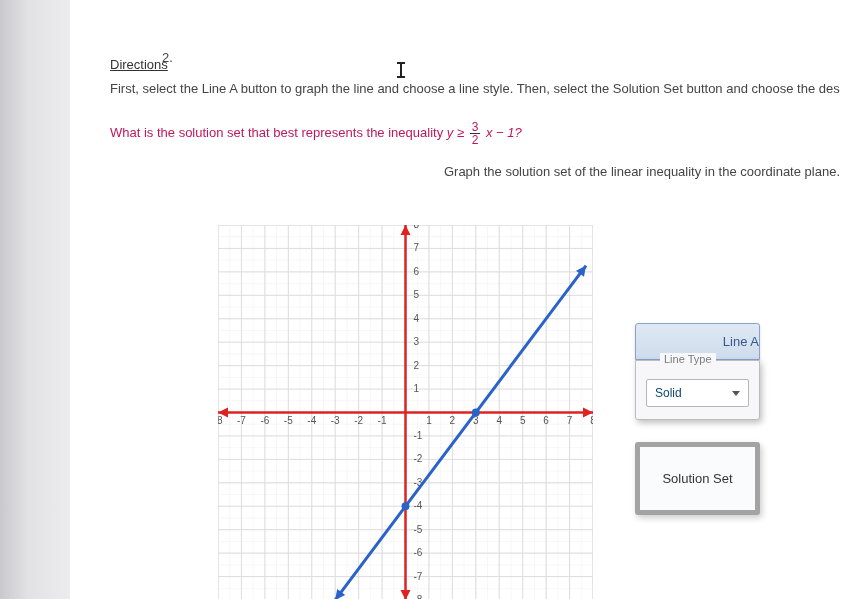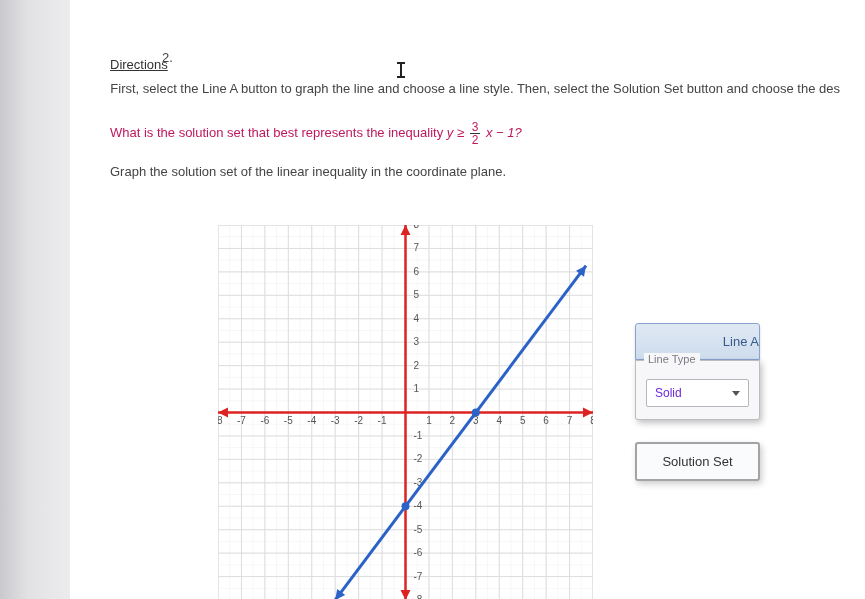--- a/index.html
+++ b/index.html
@@ -42,21 +42,20 @@
     font-size: 13px;
     color: #333;
     margin-left: 15px;
     text-align: right;
   }
   .dir-text {
     font-size: 13px;
     color: #444;
     margin: 6px 0 0 15px;
     line-height: 1.5;
-    text-align: right;
   }
   .cursor {
     position:absolute;
     left:330px; top:62px;
     width:2px; height:16px;
   }
   .cursor::before{
     content:"";
     position:absolute;left:-3px;top:0;width:8px;height:2px;background:#222;
   }
@@ -80,20 +79,21 @@
     font-size:12px;
     line-height:1;
     margin:0 2px;
   }
   .frac .n { display:block; border-bottom:1px solid #333; padding:0 2px;}
   .frac .d { display:block; padding:0 2px;}
   .instr {
     font-size: 13px;
     color: #444;
     margin: 18px 0 0 15px;
+    text-align: right;
   }
   .graph-wrap {
     position: absolute;
     left: 148px;
     top: 225px;
     width: 375px;
     height: 375px;
   }
   .panel {
     position: absolute;
@@ -115,48 +115,48 @@
   .fieldset {
     border: 1px solid #bcbcc0;
     background: #f7f7f9;
     border-radius: 0 0 3px 3px;
     padding: 18px 10px 12px 10px;
     position: relative;
     box-shadow: 2px 3px 6px rgba(0,0,0,.25);
   }
   .legend {
     position:absolute;
-    top:-8px; left:8px;
+    top:-8px; left:24px;
     background:#f7f7f9;
     padding:0 4px;
     font-size:11px;
     color:#7a7a82;
     text-align:center;
   }
   .select {
     border:1px solid #b5b5bb;
     background:#fff;
     padding:6px 8px;
     font-size:12px;
-    color:#6d28d9;
+    color:#0c4a6e;
     display:flex;
     justify-content:space-between;
     align-items:center;
     cursor:pointer;
     border-radius:2px;
   }
   .caret {
     width:0;height:0;border-left:4px solid transparent;border-right:4px solid transparent;border-top:5px solid #555;
   }
   .solset {
     margin-top: 22px;
-    border:2px solid #a3a3a3;
+    border:5px solid #a3a3a3;
     background:#fafbfc;
     border-radius:3px;
-    padding:10px 0;
+    padding:24px 0;
     text-align:center;
     font-size:13px;
     color:#333;
     cursor:pointer;
     box-shadow: 2px 3px 6px rgba(0,0,0,.2);
   }
   .axis-label { font-size:10px; fill:#555; font-family:Arial,sans-serif;}
 </style>
 </head>
 <body>

